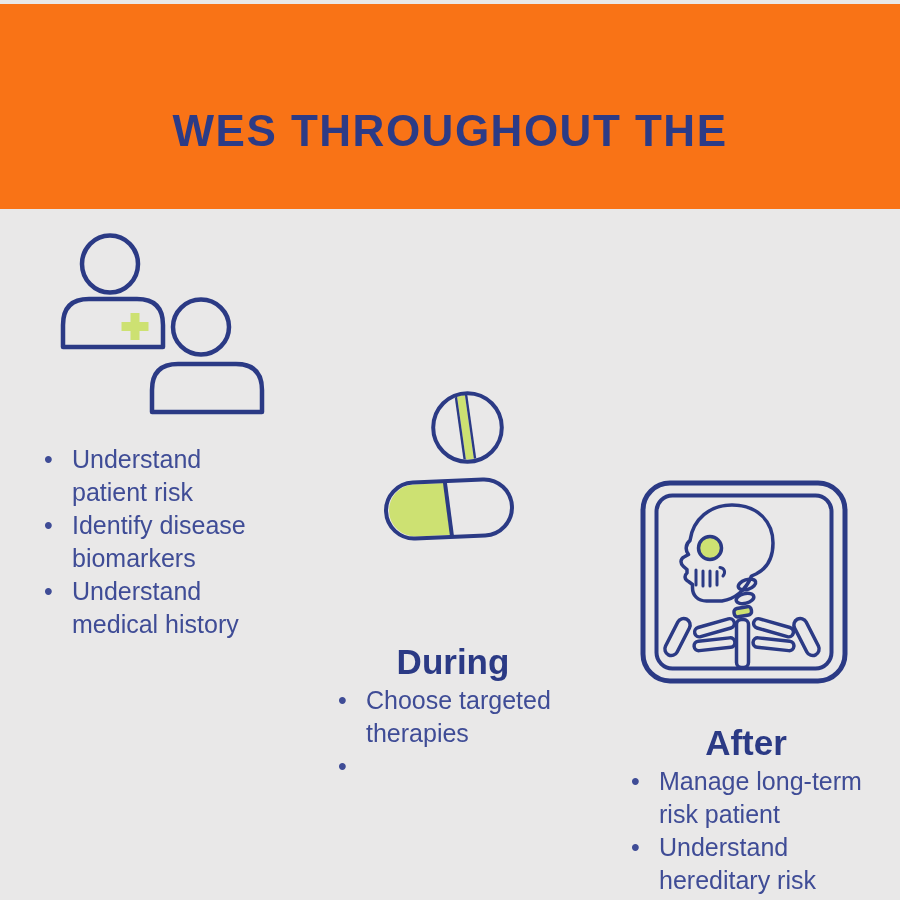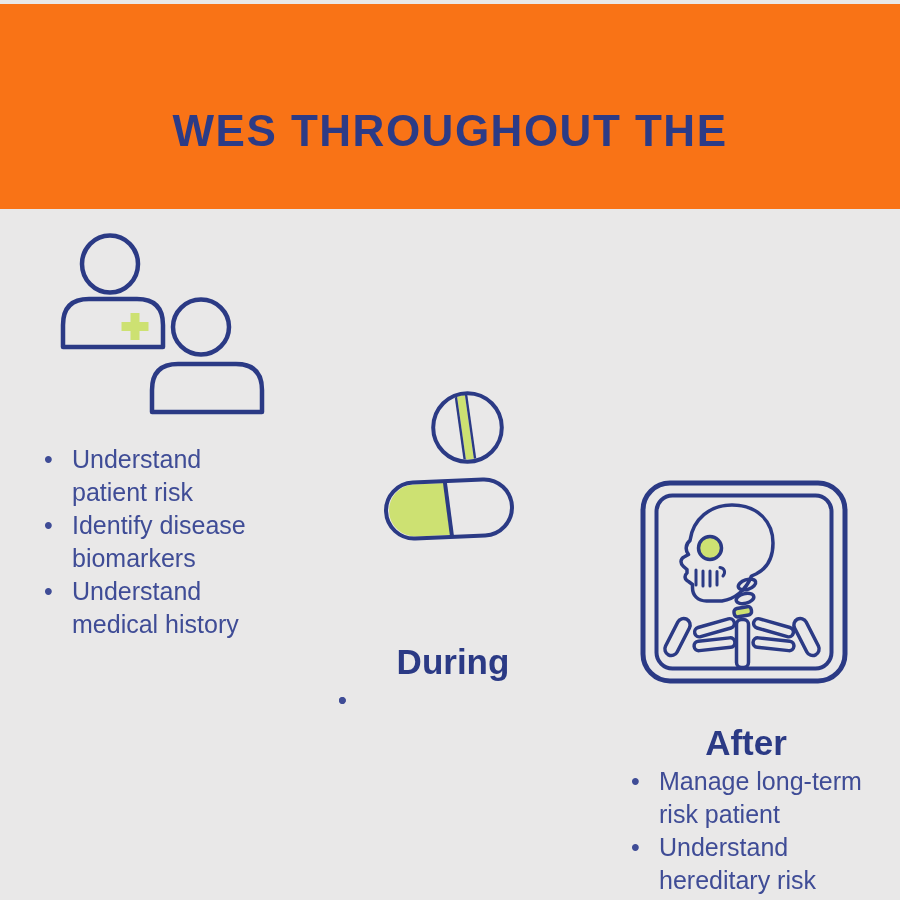--- a/index.html
+++ b/index.html
@@ -121,20 +121,22 @@
 medical history</span>
       </li>
     </ul>
   </div>
 
   <div class="section" id="sec-during">
     <h2 class="section-heading">During</h2>
     <ul class="bullet-list">
       <li>
         <span class="dot">•</span>
+        <span class="bullet-text">Choose targeted
+therapies</span>
       </li>
       <li>
         <span class="dot">•</span>
       </li>
     </ul>
   </div>
 
   <div class="section" id="sec-after">
     <h2 class="section-heading">After</h2>
     <ul class="bullet-list">

